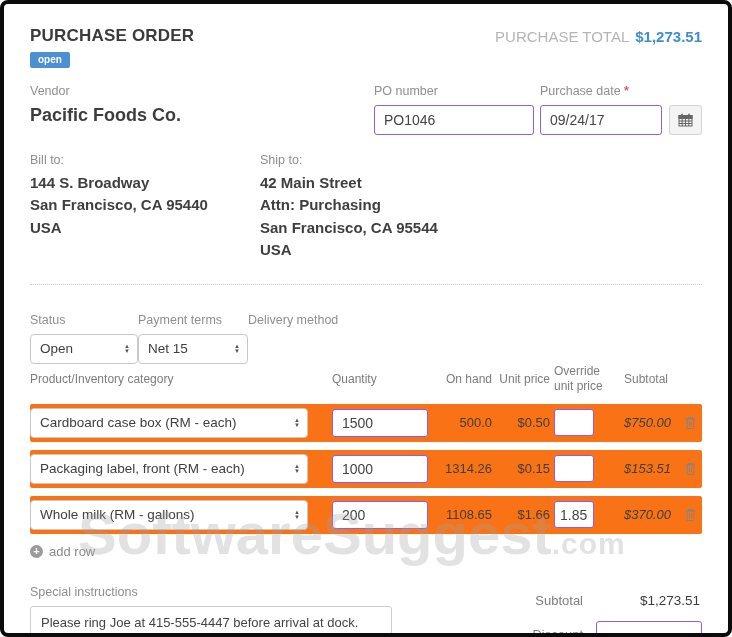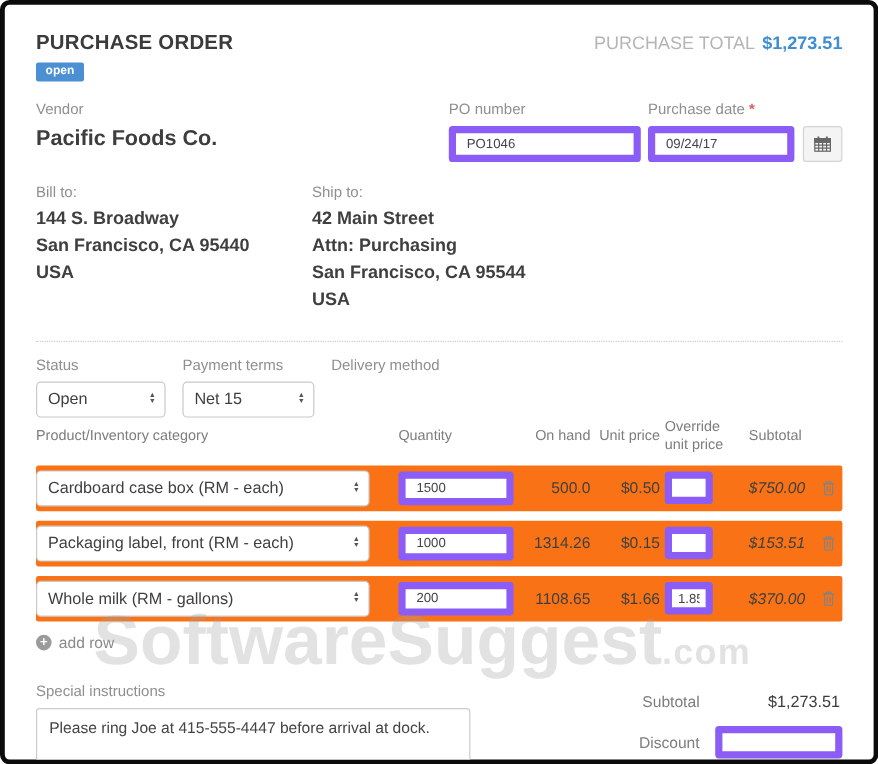--- a/index.html
+++ b/index.html
@@ -38,22 +38,22 @@
 
   
   .label { color:#8f8f8f; font-size:12.5px; margin-bottom:7px; }
   .req { color:#e05c5c; font-weight:bold; }
   .fields-row { display:flex; margin-top:16px; }
   .vendor { width:344px; }
   .vendor-name { font-weight:bold; color:#3d3d3d; font-size:18px; margin-top:3px; }
   .po-field { width:160px; }
   .txt-input {
     width:100%; height:30px;
-    border:6px solid #8b5cf6; border-radius:3px;
-    padding:0 9px; font-size:11px; color:#444;
+    border:1px solid #8b5cf6; border-radius:3px;
+    padding:0 9px; font-size:14px; color:#444;
     font-family:"Liberation Sans",sans-serif; background:#fff;
   }
   .date-field { margin-left:auto; width:162px; }
   .date-group { display:flex; gap:7px; }
   .date-group input { width:122px; }
   .cal-btn {
     width:33px; height:30px;
     border:1px solid #d4d4d4; border-radius:3px;
     background:#f4f4f4; display:flex; align-items:center; justify-content:center;
     cursor:pointer;
@@ -62,21 +62,21 @@
   
   .addr-row { display:flex; margin-top:16px; }
   .addr { line-height:1.5; }
   .addr .label { margin-bottom:2px; }
   .addr-line { font-weight:bold; color:#3f3f3f; font-size:15px; }
   .bill { width:230px; }
 
   .divider { border-top:1px dotted #ccc; margin-top:22px; }
 
   
-  .selects-row { display:flex; gap:14px; margin-top:12px; }
+  .selects-row { display:flex; margin-top:28px; }
   .sel-group { width:108px; }
   .sel-group:nth-child(2){ width:110px; }
   .select {
     height:30px; border:1px solid #c9c9c9; border-radius:4px;
     display:flex; align-items:center; justify-content:space-between;
     padding:0 7px 0 9px; background:#fff; cursor:pointer;
     font-size:13.5px; color:#3f3f3f;
   }
   .sel-arrows { display:flex; flex-direction:column; line-height:5px; color:#555; font-size:6px; }
 

